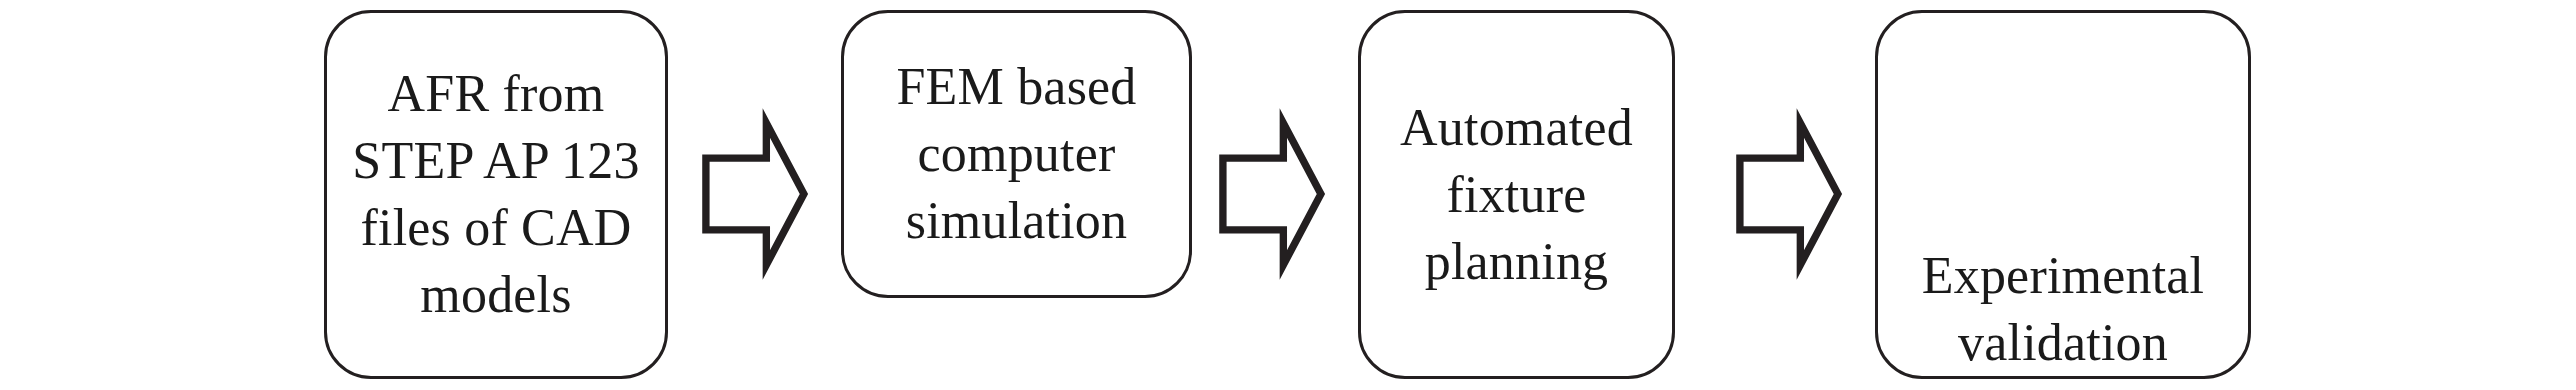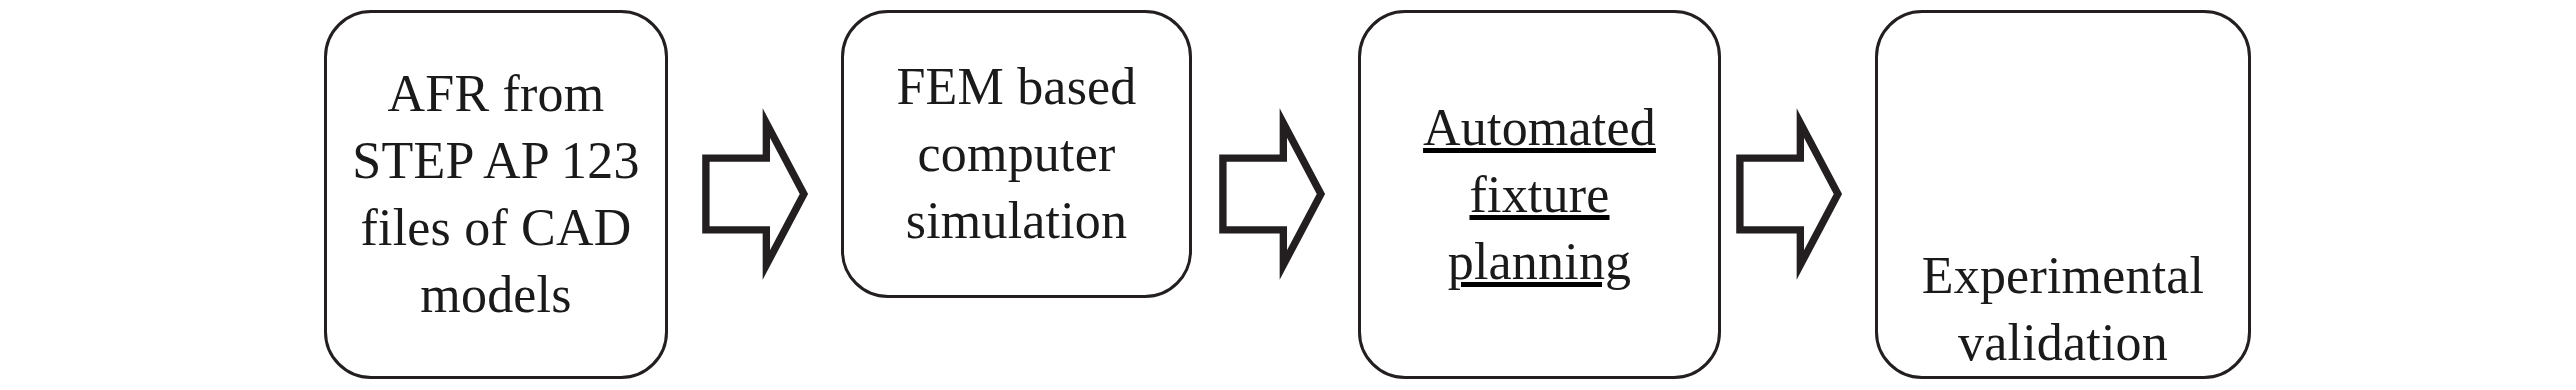--- a/index.html
+++ b/index.html
@@ -53,21 +53,21 @@
   .connector svg path {
     fill: #ffffff;
     stroke: #231f20;
     stroke-width: 9;
     stroke-linejoin: miter;
     stroke-miterlimit: 12;
   }
   
   #node-1 { left: 324px; top: 9.8px; width: 344px; height: 369px; }
   #node-2 { left: 841px; top: 9.8px; width: 351px; height: 288px; }
-  #node-3 { left: 1358px; top: 9.8px; width: 363px; height: 369px; text-decoration: underline; }
+  #node-3 { left: 1358px; top: 9.8px; width: 317px; height: 369px; }
   #node-4 { left: 1875px; top: 9.8px; width: 376px; height: 369px; align-items: flex-end; }
   #arrow-1 { left: 701px; }
   #arrow-2 { left: 1218px; }
   #arrow-3 { left: 1735px; }
 </style>
 </head>
 <body>
 
 <div id="flowchart">
 

